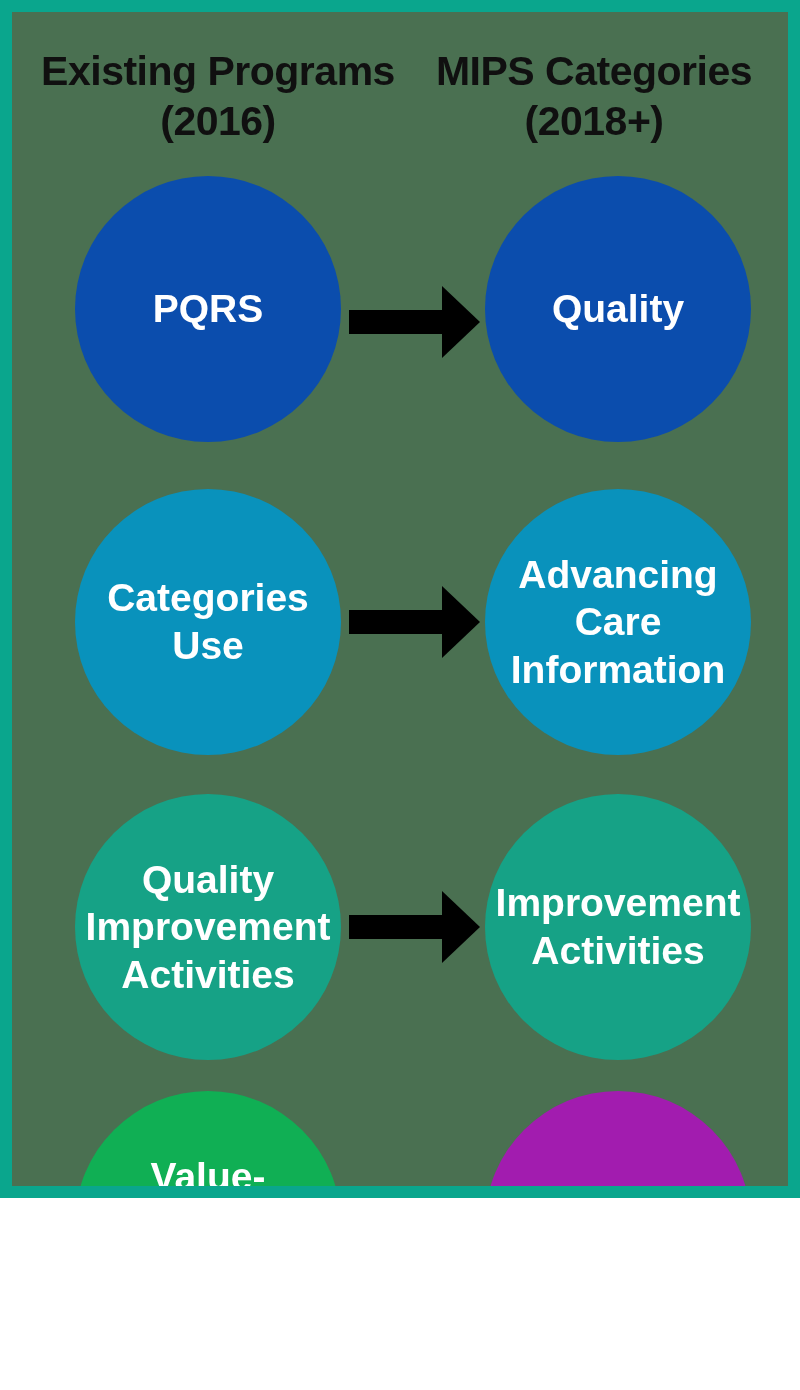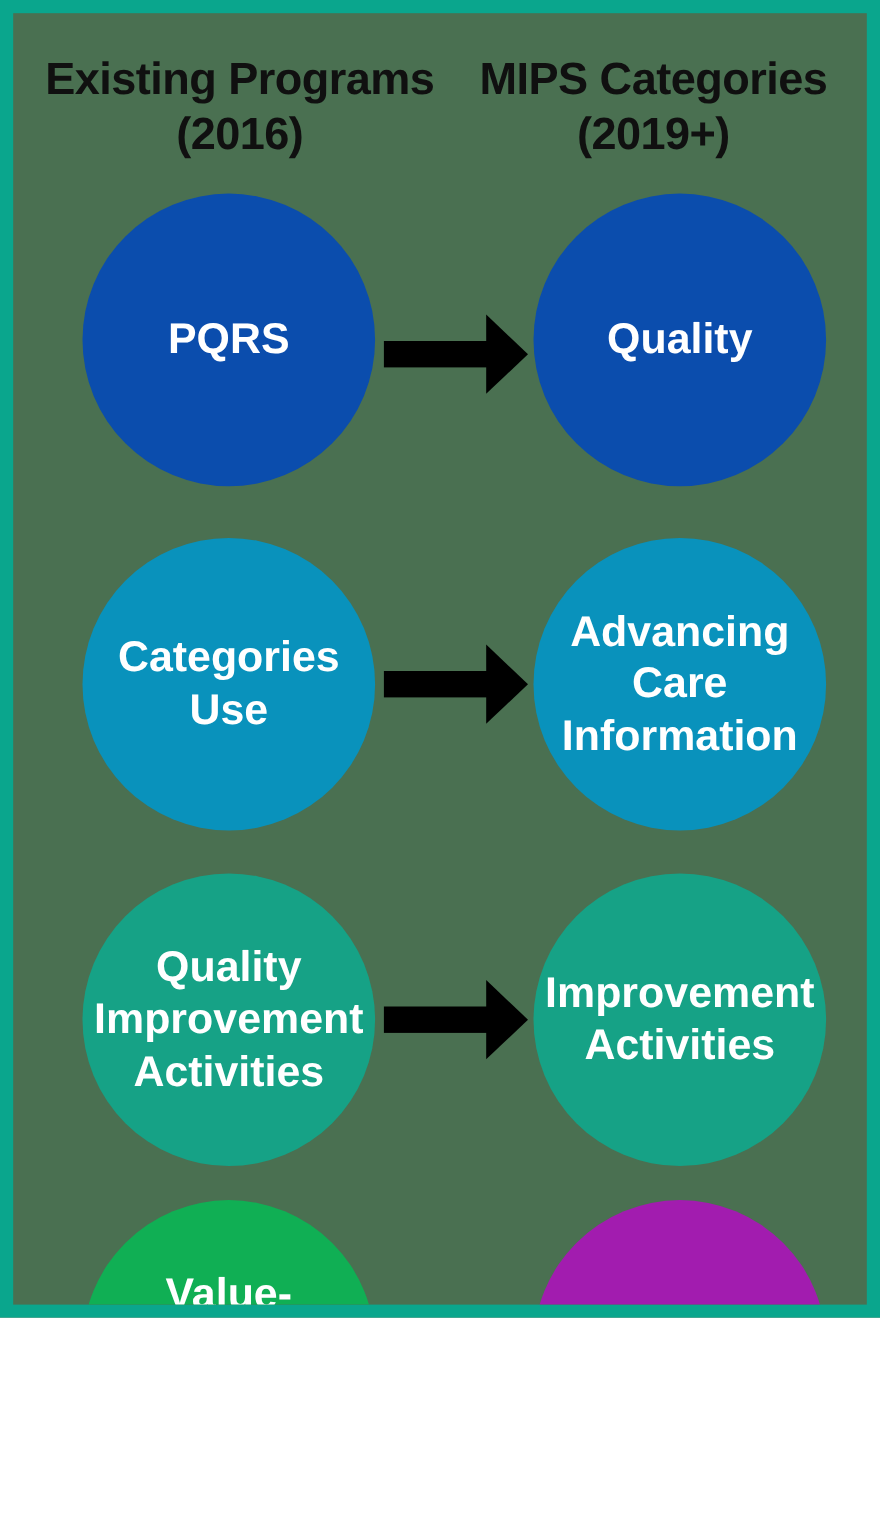--- a/index.html
+++ b/index.html
@@ -87,21 +87,21 @@
   }
 </style>
 </head>
 <body>
 
 <div class="frame">
 
   <div class="title title-left">Existing Programs
 (2016)</div>
   <div class="title title-right">MIPS Categories
-(2019+)</div>
+(2018+)</div>
 
   <div class="circle col-left row1" style="background-color: rgb(11, 77, 173);">
     <div class="circle-label">PQRS</div>
   </div>
   <div class="arrow arrow-r1">
     <div class="shaft"></div>
     <div class="head"></div>
   </div>
   <div class="circle col-right row1" style="background-color: rgb(11, 77, 173);">
     <div class="circle-label">Quality</div>

